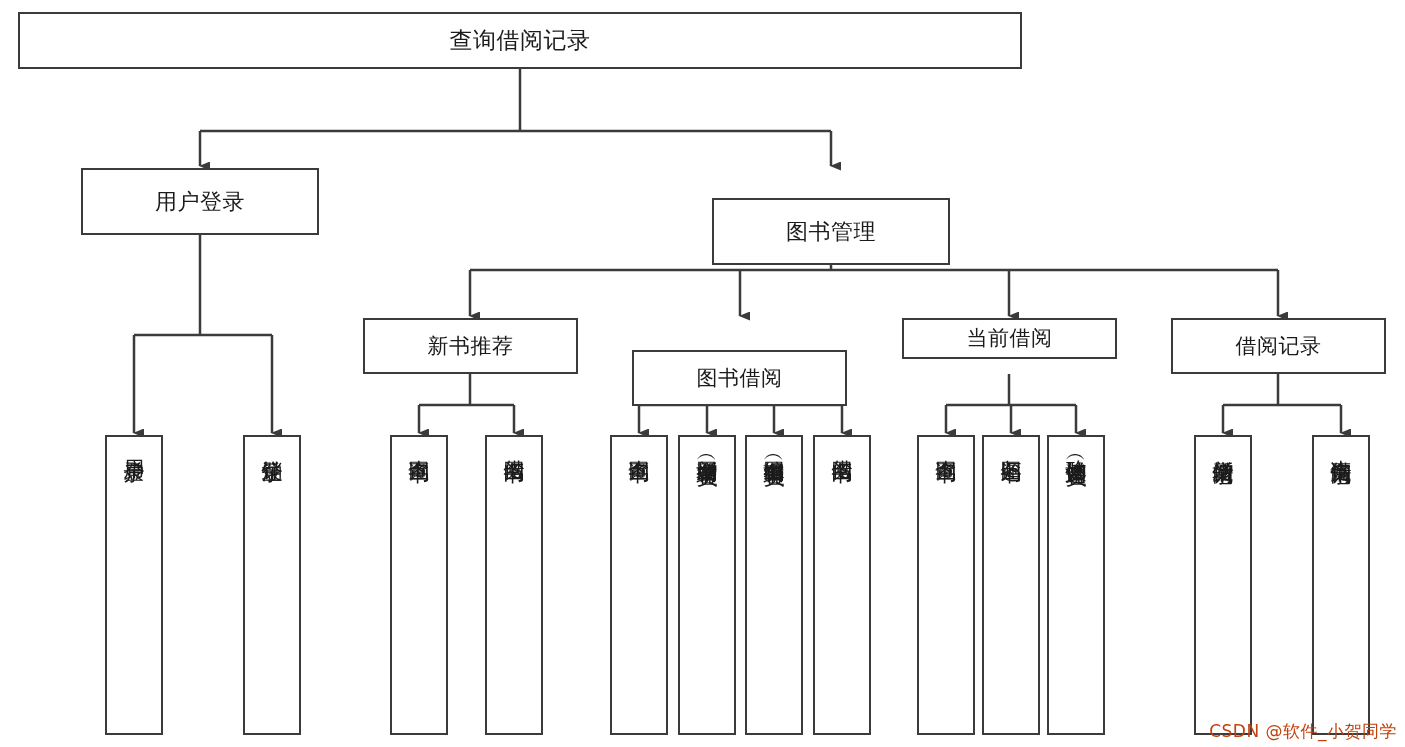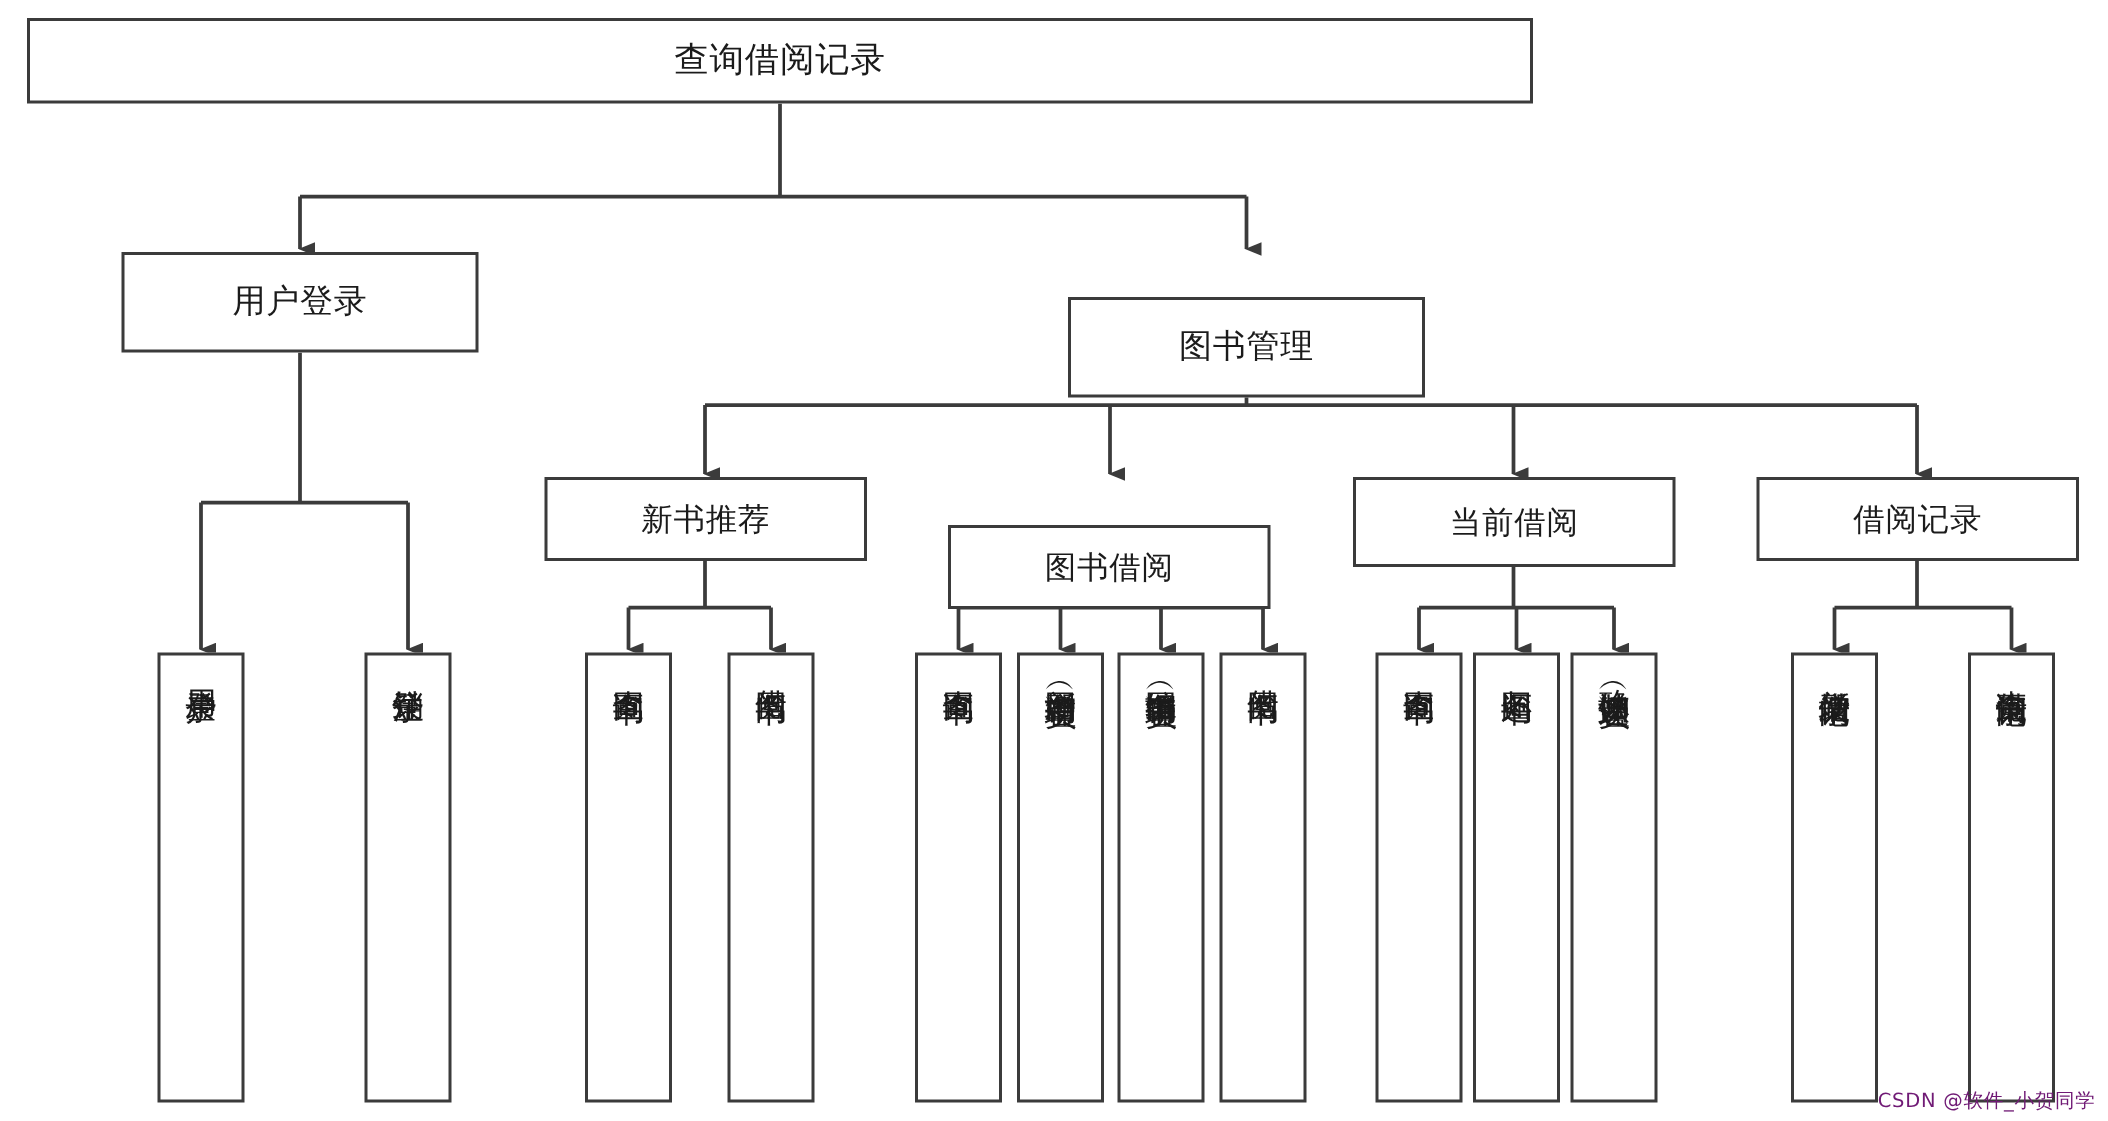--- a/index.html
+++ b/index.html
@@ -56,22 +56,22 @@
     text-orientation: upright;
     font-size: 21px;
     line-height: 1.05;
     letter-spacing: 1px;
     white-space: nowrap;
   }
   #watermark {
     position: absolute;
     right: 8px;
     bottom: 4px;
-    font-size: 13px;
-    color: #701a75;
+    font-size: 17px;
+    color: #c2410c;
     white-space: nowrap;
     letter-spacing: 0.5px;
   }
 </style>
 </head>
 <body>
 
 <div id="diagram-root">
 
   <svg id="edge-layer" viewBox="0 0 1405 747" xmlns="http://www.w3.org/2000/svg">
@@ -126,21 +126,21 @@
       </div>
       <div class="node l2" style="left: 712px; top: 168px; width: 238px; height: 67px; margin-top: 30px;">
         <span class="label">图书管理</span>
       </div>
       <div class="node l3" style="left: 363px; top: 318px; width: 215px; height: 56px;">
         <span class="label">新书推荐</span>
       </div>
       <div class="node l3" style="left: 632px; top: 318px; width: 215px; height: 56px; margin-top: 32px;">
         <span class="label">图书借阅</span>
       </div>
-      <div class="node l3" style="left: 902px; top: 318px; width: 215px; height: 60px;">
+      <div class="node l3" style="left: 902px; top: 318px; width: 215px; height: 41px;">
         <span class="label">当前借阅</span>
       </div>
       <div class="node l3" style="left: 1171px; top: 318px; width: 215px; height: 56px;">
         <span class="label">借阅记录</span>
       </div>
       <div class="node leaf" style="left: 105px; top: 435px; width: 58px; height: 300px;">
         <span class="label">用户登录</span>
       </div>
       <div class="node leaf" style="left: 243px; top: 435px; width: 58px; height: 300px;">
         <span class="label">注销登录</span>

